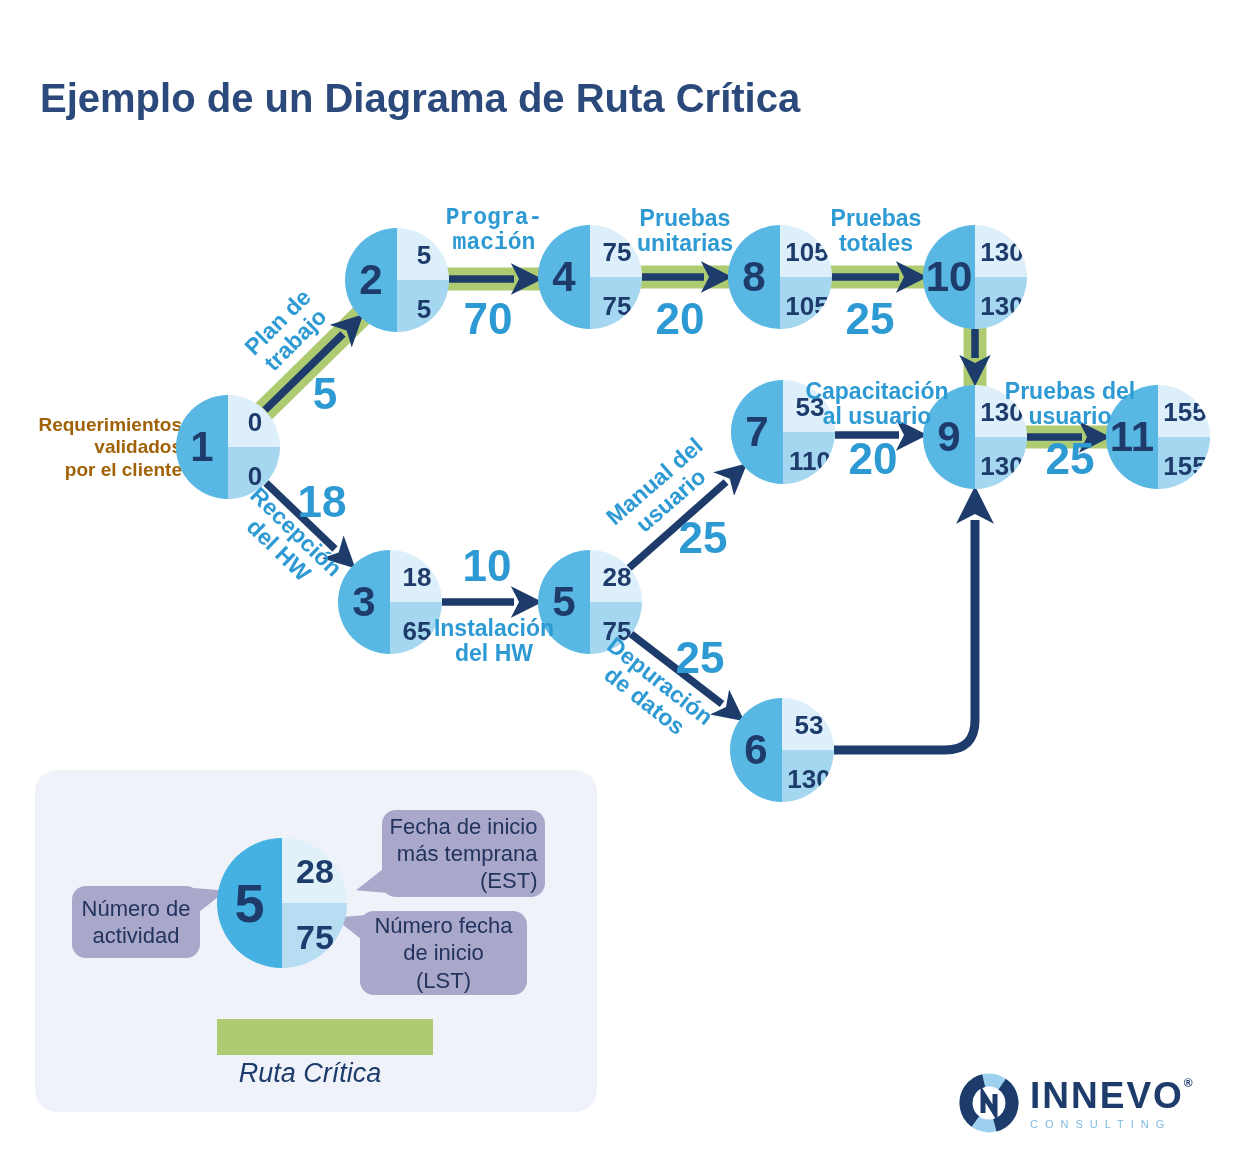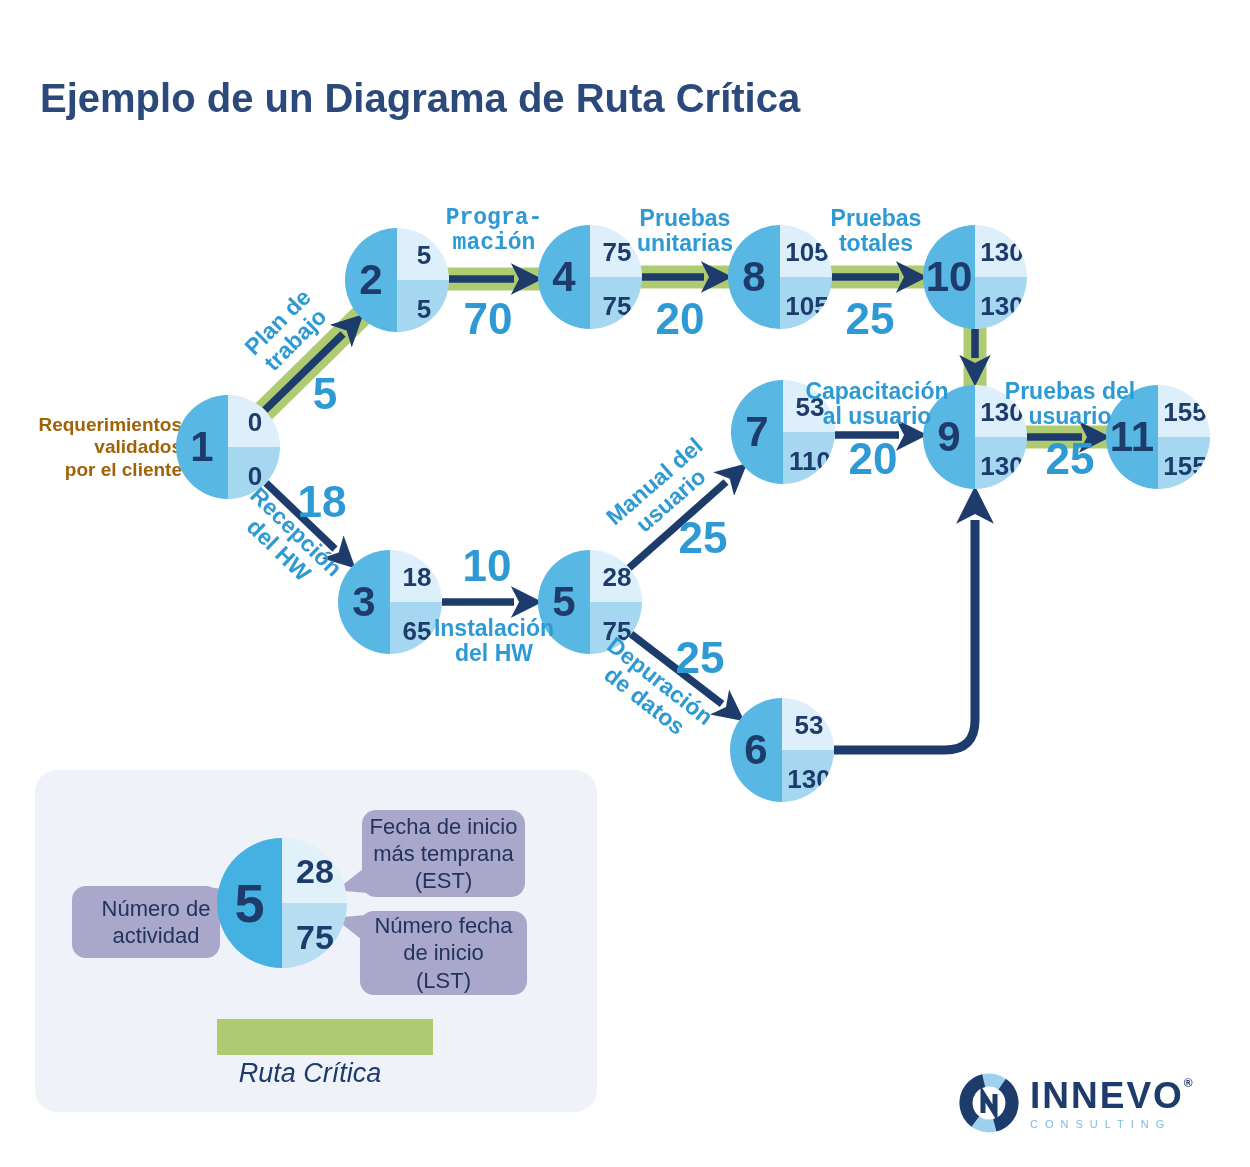--- a/index.html
+++ b/index.html
@@ -49,23 +49,23 @@
         background-image:linear-gradient(90deg,#45B1E2 0 50%,rgba(0,0,0,0) 50%),
                          linear-gradient(180deg,#E0F1FA 0 50%,#B6DDF2 50%);}
   .legend-node .num{position:absolute;left:0;top:0;width:65px;height:130px;display:flex;align-items:center;justify-content:center;
         font-size:54px;font-weight:bold;color:#1E3C6B;}
   .legend-node .est,.legend-node .lst{position:absolute;left:65px;width:66px;text-align:center;
         font-size:34px;font-weight:bold;color:#1E3C6B;}
   .legend-node .est{top:14px;} .legend-node .lst{top:80px;}
   .callout{position:absolute;background:#A9A8CA;border-radius:14px;color:#22335E;font-size:22px;line-height:1.24;
            font-weight:normal;display:flex;align-items:center;justify-content:center;text-align:center;white-space:pre-line;}
   .callout .ptr{position:absolute;width:32px;height:28px;background:#A9A8CA;}
-  .co-activity{left:72px;top:886px;width:128px;height:72px;padding-left:20px;}
+  .co-activity{left:72px;top:886px;width:128px;height:72px;}
   .co-activity .ptr{right:-26px;top:2px;clip-path:polygon(0 0,100% 10%,0 100%);}
-  .co-est{left:362px;top:810px;width:163px;height:87px;}
+  .co-est{left:382px;top:810px;width:163px;height:87px;text-align:right;}
   .co-est .ptr{left:-26px;bottom:4px;clip-path:polygon(100% 0,0 90%,100% 100%);}
   .co-lst{left:360px;top:911px;width:167px;height:84px;}
   .co-lst .ptr{left:-26px;top:4px;clip-path:polygon(100% 0,0 10%,100% 100%);}
   .critical-swatch{position:absolute;left:217px;top:1019px;width:216px;height:36px;background:#AFCB72;}
   .critical-label{position:absolute;left:200px;top:1058px;width:220px;text-align:center;
                   font-size:27px;color:#1E3C6B;font-style:italic;}
   
   .logo{position:absolute;left:958px;top:1072px;display:flex;align-items:center;}
   .logo-text{margin-left:10px;}
   .logo-brand{font-size:37px;font-weight:bold;color:#1E3C6B;letter-spacing:2px;line-height:1;}

